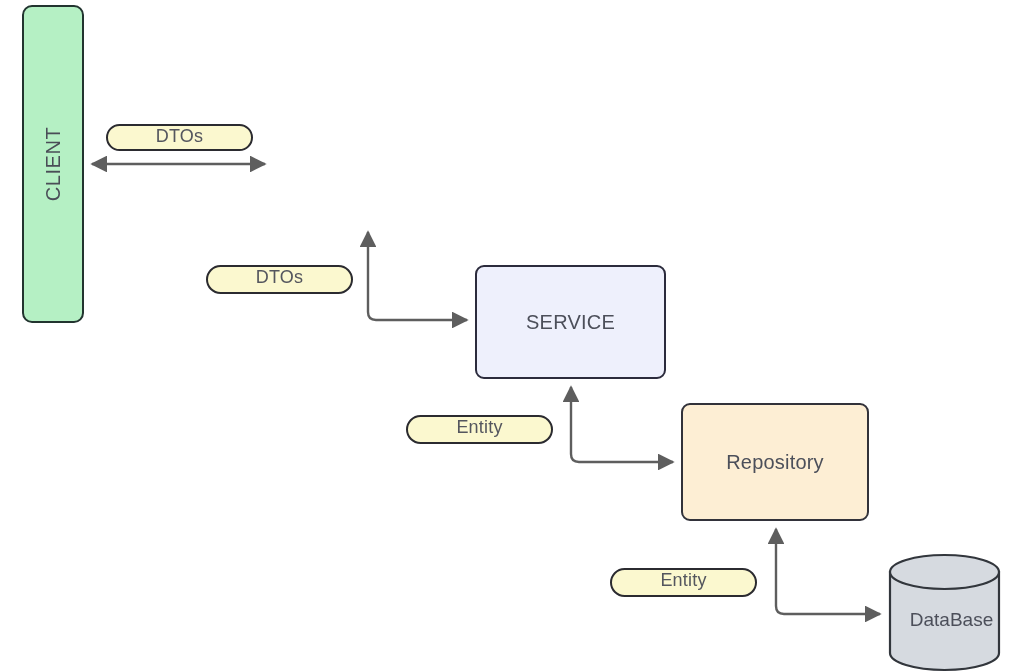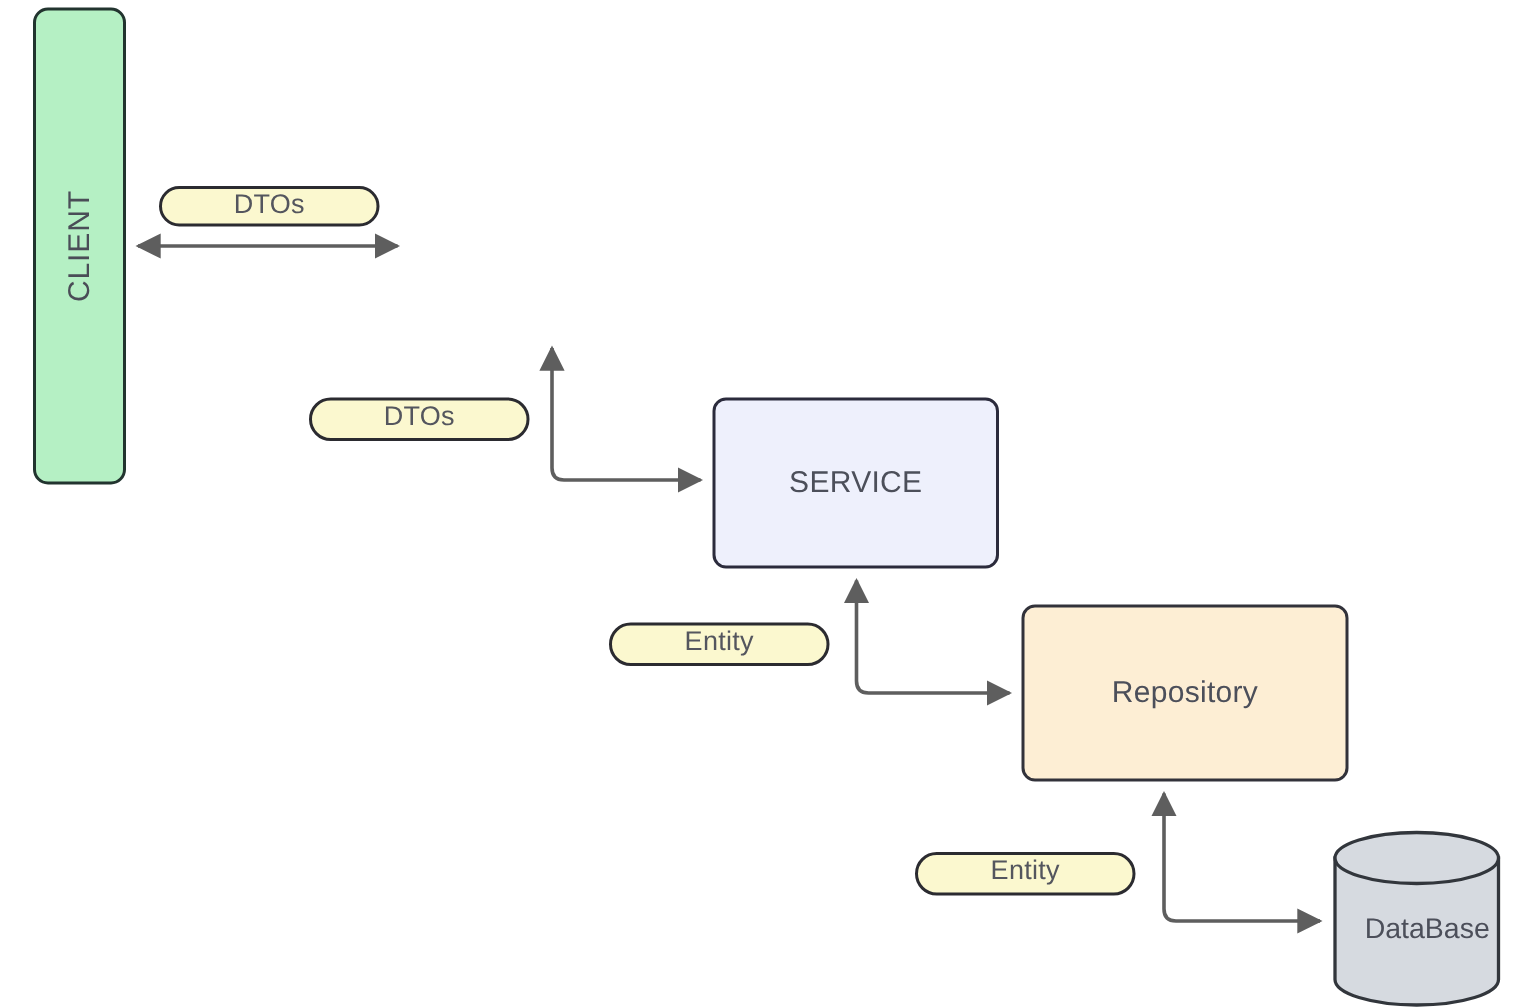--- a/index.html
+++ b/index.html
@@ -77,21 +77,21 @@
     width: 191px;
     height: 114px;
     background: #eef0fc;
     border-color: #2b2b3c;
     font-size: 20px;
   }
 
   .node-repository {
     left: 681px;
     top: 403px;
-    width: 218px;
+    width: 188px;
     height: 118px;
     background: #fdeed4;
     border-color: #32323a;
     font-size: 20px;
   }
 
   
   .node-database {
     position: absolute;
     left: 888px;

